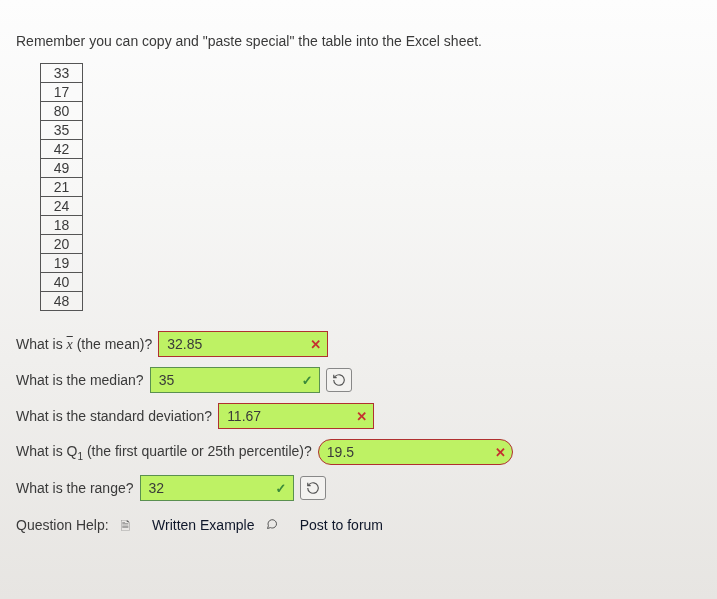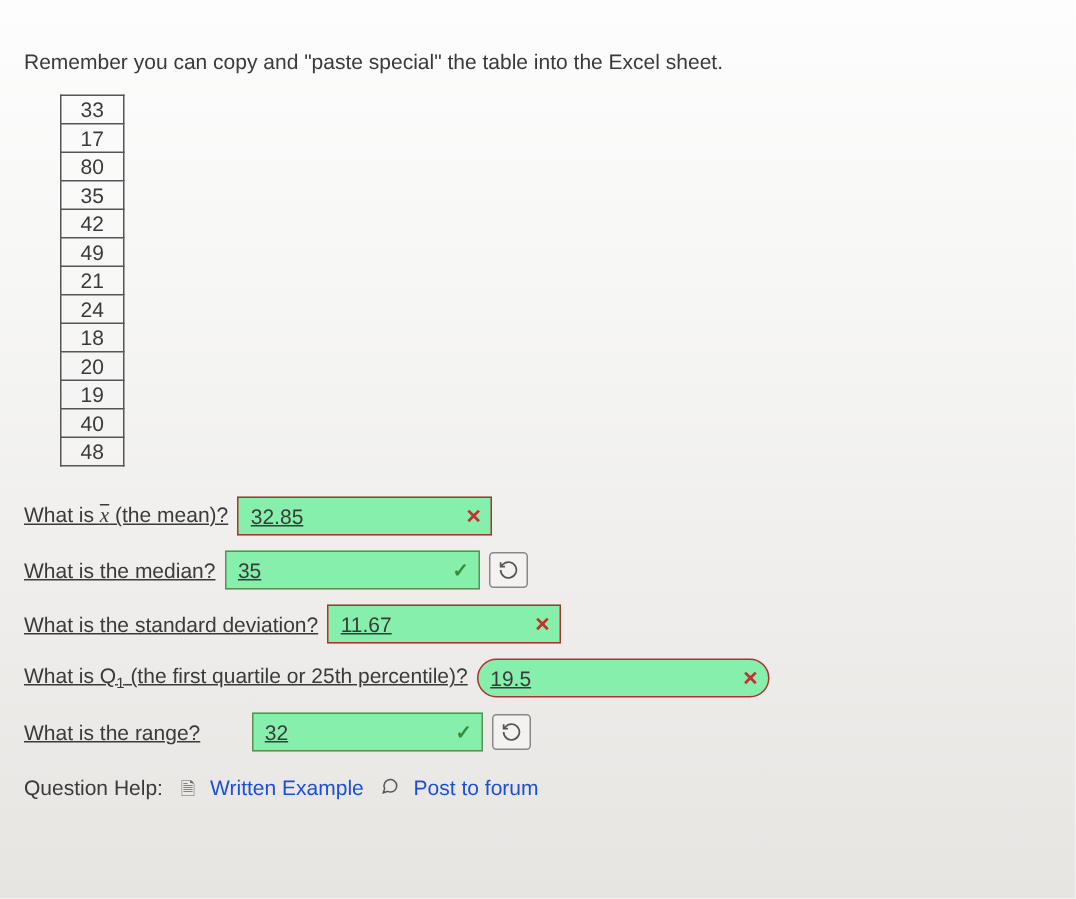--- a/index.html
+++ b/index.html
@@ -19,34 +19,34 @@
     margin: 0 0 20px 24px;
   }
   .data-table td {
     border: 1px solid #555;
     padding: 1px 0;
     width: 42px;
     text-align: center;
     font-size: 14px;
     background: rgba(255,255,255,0.15);
   }
-  .answers { margin-top: 14px; text-decoration: underline; }
+  .answers { margin-top: 14px; }
   .answer-row {
     display: flex;
     align-items: center;
     margin-bottom: 10px;
     gap: 6px;
   }
   .answer-label { white-space: nowrap; }
   .answer-input {
     position: relative;
     display: flex;
     align-items: center;
     border: 1px solid #6b6b6b;
-    background: #86efac;
+    background: #bef264;
     height: 26px;
     padding: 0 26px 0 8px;
     font-size: 14px;
   }
   .answer-input.wrong { border-color: #b03030; }
   .answer-input.right { border-color: #5a9050; }
   .mark {
     position: absolute;
     right: 6px;
     top: 50%;
@@ -62,27 +62,27 @@
     justify-content: center;
     width: 26px;
     height: 24px;
     border: 1px solid #888;
     border-radius: 3px;
     background: #f3f2f0;
     color: #555;
     font-size: 13px;
   }
   .help-row { margin-top: 16px; }
-  .help-link { color: #1d4ed8; text-decoration: none; margin-left: 4px; }
+  .help-link { color: #0f172a; text-decoration: none; margin-left: 16px; }
   .help-icon { color: #666; margin-right: 2px; margin-left: 8px; font-size: 12px; }
   .w-mean { width: 170px; }
   .w-median { width: 170px; }
   .w-sd { width: 156px; }
   .w-q1 { width: 195px; border-radius: 13px; }
-  .w-range { width: 154px; margin-left: 28px; }
+  .w-range { width: 154px; }
   .xbar { font-style: italic; font-family: Georgia, serif; text-decoration: overline; }
   .sub { font-size: 10px; vertical-align: sub; }
 </style>
 </head>
 <body>
 
 <div class="question-text">
   <br>
   <span>Remember you can copy and "paste special" the table into the Excel sheet.</span>
 </div>

